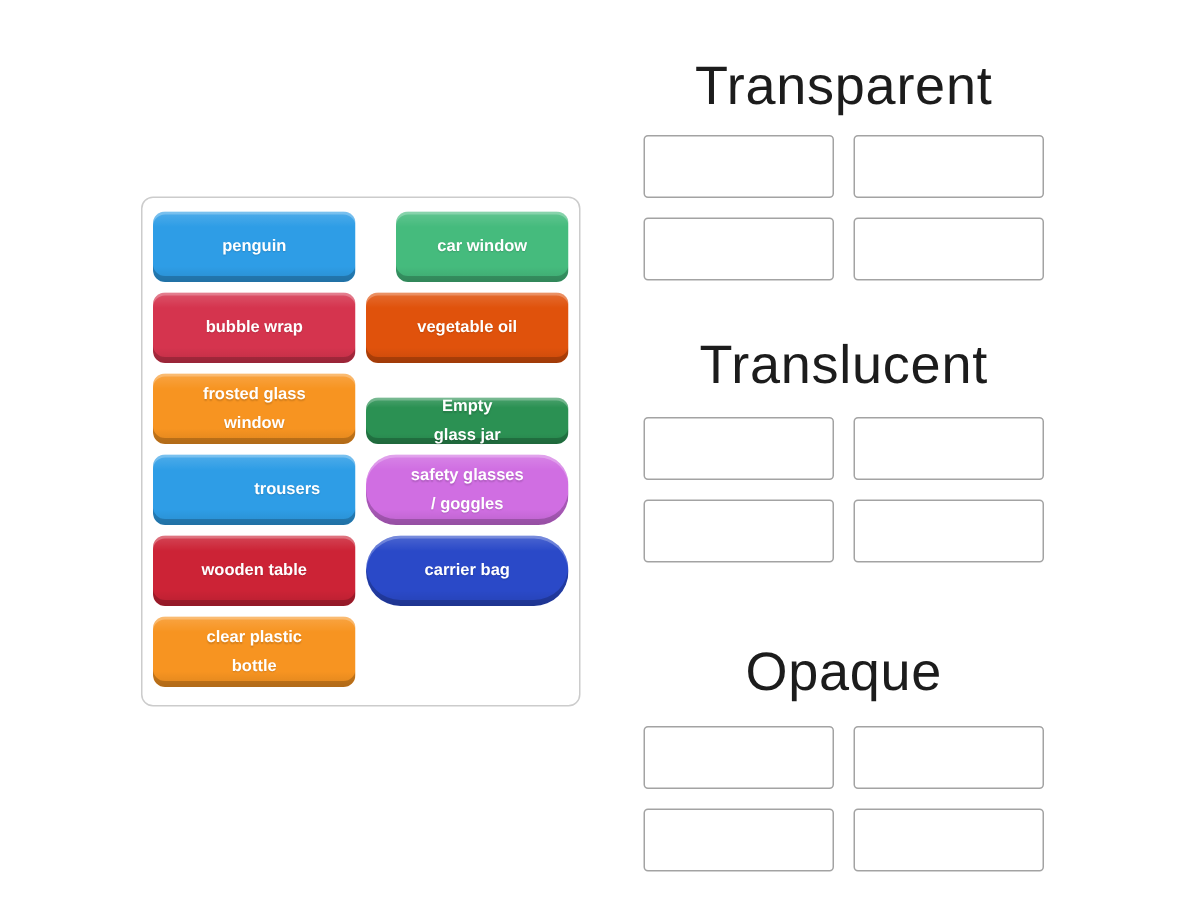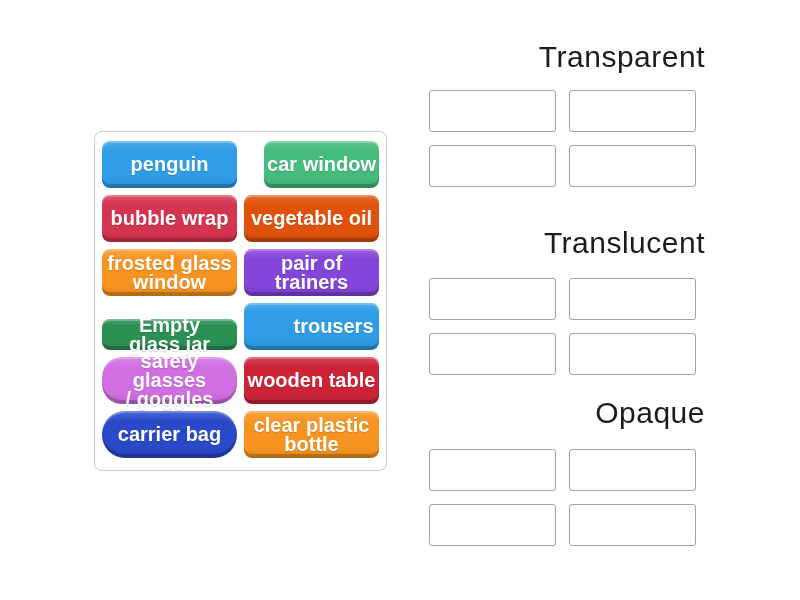--- a/index.html
+++ b/index.html
@@ -31,21 +31,21 @@
     column-gap: 7px;
     row-gap: 7px;
   }
 
   .tile {
     border-radius: 8px;
     display: flex;
     align-items: center;
     justify-content: center;
     color: #ffffff;
-    font-size: 20px;
+    font-size: 11px;
     font-weight: 700;
     line-height: 19px;
     text-align: center;
     white-space: pre-line;
     cursor: grab;
     background-image: linear-gradient(
       rgba(255,255,255,0.16) 0%,
       rgba(255,255,255,0.00) 22%,
       rgba(0,0,0,0.00) 78%,
       rgba(0,0,0,0.10) 100%);
@@ -58,29 +58,28 @@
 
   
   .group {
     position: absolute;
     left: 420px;
     width: 285px;
     text-align: center;
   }
   .group-0 { top: 40px; }
   .group-1 { top: 226px; }
-  .group-2 { top: 396px; }
+  .group-2 { top: 431px; }
 
   .group-title {
-    font-size: 30px;
+    font-size: 36px;
     line-height: 34px;
     font-weight: 400;
     color: #1c1c1c;
     letter-spacing: 0.5px;
-    text-align: right;
   }
 
   .slots {
     width: 267px;
     margin: 0 auto;
     display: grid;
     grid-template-columns: 127px 127px;
     column-gap: 13px;
     row-gap: 13px;
     justify-content: center;
@@ -102,21 +101,20 @@
 
 <div class="page">
 
   <div class="tile-panel" id="tile-panel">
       <div class="tile" style="background-color: rgb(46, 157, 230);"><span>penguin</span></div>
       <div class="tile" style="background-color: rgb(69, 187, 125); margin-left: 20px;"><span>car window</span></div>
       <div class="tile" style="background-color: rgb(213, 52, 78);"><span>bubble wrap</span></div>
       <div class="tile" style="background-color: rgb(224, 82, 12);"><span>vegetable oil</span></div>
       <div class="tile" style="background-color: rgb(247, 148, 33);"><span>frosted glass
 window</span></div>
-      <div class="tile" style="background-color: rgb(132, 69, 218);"><span>pair of trainers</span></div>
       <div class="tile" style="background-color: rgb(43, 145, 83); margin-top: 16px;"><span>Empty
 glass jar</span></div>
       <div class="tile" style="background-color: rgb(46, 157, 230); padding-left: 44px;"><span>trousers</span></div>
       <div class="tile" style="background-color: rgb(208, 110, 226); border-radius: 20px;"><span>safety glasses
 / goggles</span></div>
       <div class="tile" style="background-color: rgb(204, 35, 54);"><span>wooden table</span></div>
       <div class="tile" style="background-color: rgb(42, 73, 200); border-radius: 23px;"><span>carrier bag</span></div>
       <div class="tile" style="background-color: rgb(247, 148, 33);"><span>clear plastic
 bottle</span></div>
     </div>

